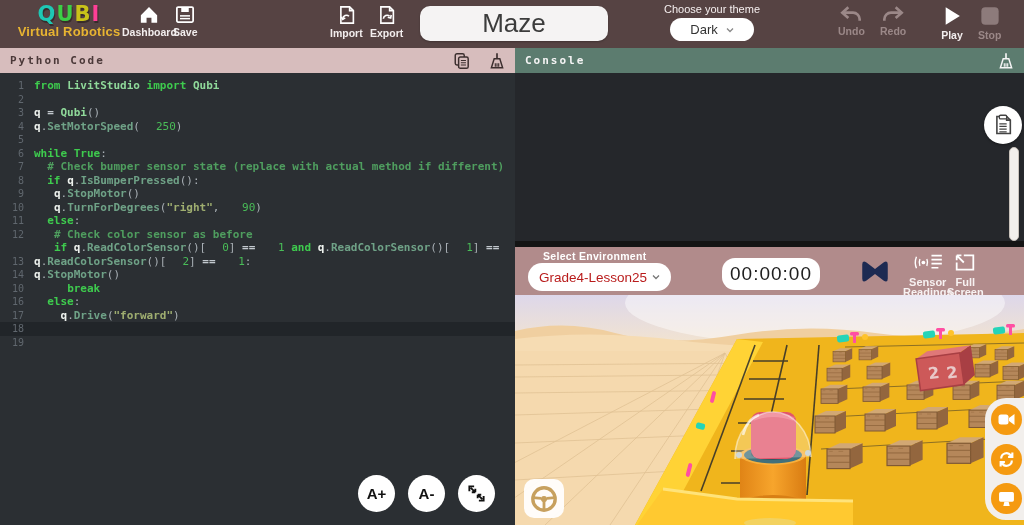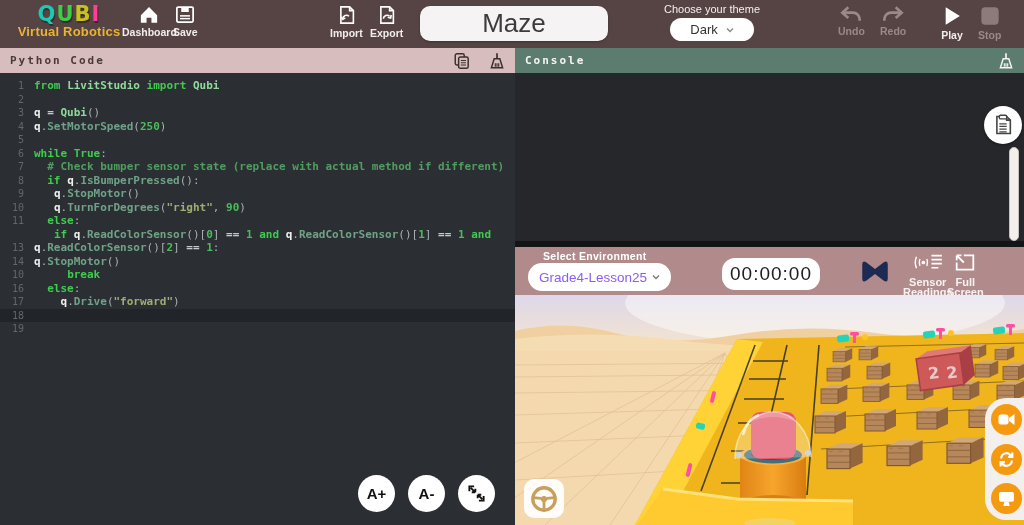--- a/index.html
+++ b/index.html
@@ -31,41 +31,41 @@
 
   .code-editor { position:relative; width:515px; height:452px; overflow:hidden; font-family:"DejaVu Sans Mono", monospace; font-size:11px; line-height:13.5px; padding-top:6px; }
   .code-row { display:flex; white-space:pre; height:13.5px; }
   .code-row.active { background:#212529; }
   .gutter { width:24px; text-align:right; color:#60676e; flex:none; margin-right:10px; font-size:10px; }
   .code-text { white-space:pre; }
   .tk-kw  { color:#3ecb4e; font-weight:bold; }
   .tk-cls { color:#8fd99a; font-weight:bold; }
   .tk-var { color:#eef2ee; font-weight:bold; }
   .tk-fn  { color:#6fa287; font-weight:bold; }
-  .tk-num { color:#49bd58; font-weight:bold; }
+  .tk-num { color:#49bd58; font-weight:normal;margin-left:16px; }
   .tk-str { color:#9fae70; font-weight:bold; }
   .tk-cmt { color:#4f9e5f; font-weight:bold; }
   .tk-pun { color:#a9b0b6; }
   .tk-op  { color:#c3c9cf; font-weight:bold; }
   .tk-pln { color:#d8dcdf; }
 
   .editor-fabs { position:absolute; left:358px; top:427px; display:flex; gap:13px; }
   .fab { width:37px; height:37px; border-radius:50%; background:#fff; color:#111; display:flex; align-items:center; justify-content:center; font-weight:bold; font-size:15px; cursor:pointer; font-family:"Liberation Sans", sans-serif; }
 
   .right-col { position:absolute; left:515px; top:48px; width:509px; height:477px; background:#161616; }
   .console-header { background:#5c7c6f; color:#f4f4f4; }
   .console-header .hdr-icons { margin-left:auto; }
   .console-body { position:relative; width:509px; height:168px; background:#25272b; }
   .doc-fab { position:absolute; left:469px; top:33px; width:38px; height:38px; border-radius:50%; background:#fff; display:flex; align-items:center; justify-content:center; cursor:pointer; box-shadow:0 1px 3px rgba(0,0,0,.4); }
   .console-scrollbar { position:absolute; left:494px; top:74px; width:10px; height:94px; background:#f2efec; border-radius:5px; border:1px solid #c9c2bb; cursor:grab; }
   .black-gap { width:509px; height:6px; background:#141414; }
 
   .sim-header { position:relative; width:509px; height:48px; background:#b18b8b; color:#fff; }
   .env-label { position:absolute; left:28px; top:3px; font-size:10.5px; font-weight:bold; letter-spacing:.3px; }
-  .env-select { position:absolute; left:13px; top:16px; width:143px; height:28px; background:#fff; border-radius:14px; display:flex; align-items:center; justify-content:center; gap:5px; font-size:13.5px; color:#8b5cf6; cursor:pointer; }
+  .env-select { position:absolute; left:13px; top:16px; width:143px; height:28px; background:#fff; border-radius:14px; display:flex; align-items:center; justify-content:center; gap:5px; font-size:13.5px; color:#b91c1c; cursor:pointer; }
   .timer { position:absolute; left:207px; top:11px; width:98px; height:32px; background:#fff; border-radius:13px; display:flex; align-items:center; justify-content:center; font-size:19px; color:#1e1e1e; letter-spacing:1px; font-family:"Liberation Sans", sans-serif; }
   .bow { position:absolute; left:343px; top:11px; }
   .sim-tool { position:absolute; top:6px; display:flex; flex-direction:column; align-items:center; cursor:pointer; }
   .sim-tool .lbl { font-size:11px; font-weight:bold; line-height:9.5px; text-align:center; margin-top:2px; color:#f7f1f1; }
   .sensor-tool { left:388px; }
   .fullscreen-tool { left:432px; }
 
   .sim-view { position:relative; width:509px; height:230px; overflow:hidden; background:#f5d9ae; cursor:grab; }
   .sim-view svg.scene { position:absolute; left:0; top:0; }
   .wheel-btn { position:absolute; left:9px; top:184px; width:40px; height:39px; background:rgba(255,255,255,.92); border-radius:10px; display:flex; align-items:center; justify-content:center; cursor:pointer; }
@@ -205,20 +205,21 @@
         <div class="code-row"><span class="gutter">2</span><span class="code-text"></span></div>
         <div class="code-row"><span class="gutter">3</span><span class="code-text"><span class="tk-var">q</span><span class="tk-op"> = </span><span class="tk-cls">Qubi</span><span class="tk-pun">()</span></span></div>
         <div class="code-row"><span class="gutter">4</span><span class="code-text"><span class="tk-var">q</span><span class="tk-pun">.</span><span class="tk-fn">SetMotorSpeed</span><span class="tk-pun">(</span><span class="tk-num">250</span><span class="tk-pun">)</span></span></div>
         <div class="code-row"><span class="gutter">5</span><span class="code-text"></span></div>
         <div class="code-row"><span class="gutter">6</span><span class="code-text"><span class="tk-kw">while</span><span class="tk-pln"> </span><span class="tk-kw">True</span><span class="tk-pun">:</span></span></div>
         <div class="code-row"><span class="gutter">7</span><span class="code-text"><span class="tk-pln">  </span><span class="tk-cmt"># Check bumper sensor state (replace with actual method if different)</span></span></div>
         <div class="code-row"><span class="gutter">8</span><span class="code-text"><span class="tk-pln">  </span><span class="tk-kw">if</span><span class="tk-pln"> </span><span class="tk-var">q</span><span class="tk-pun">.</span><span class="tk-fn">IsBumperPressed</span><span class="tk-pun">():</span></span></div>
         <div class="code-row"><span class="gutter">9</span><span class="code-text"><span class="tk-pln">   </span><span class="tk-var">q</span><span class="tk-pun">.</span><span class="tk-fn">StopMotor</span><span class="tk-pun">()</span></span></div>
         <div class="code-row"><span class="gutter">10</span><span class="code-text"><span class="tk-pln">   </span><span class="tk-var">q</span><span class="tk-pun">.</span><span class="tk-fn">TurnForDegrees</span><span class="tk-pun">(</span><span class="tk-str">"right"</span><span class="tk-pun">, </span><span class="tk-num">90</span><span class="tk-pun">)</span></span></div>
         <div class="code-row"><span class="gutter">11</span><span class="code-text"><span class="tk-pln">  </span><span class="tk-kw">else</span><span class="tk-pun">:</span></span></div>
+        <div class="code-row"><span class="gutter">12</span><span class="code-text"><span class="tk-pln">   </span><span class="tk-cmt"># Check color sensor as before</span></span></div>
         <div class="code-row"><span class="gutter"></span><span class="code-text"><span class="tk-pln">   </span><span class="tk-kw">if</span><span class="tk-pln"> </span><span class="tk-var">q</span><span class="tk-pun">.</span><span class="tk-fn">ReadColorSensor</span><span class="tk-pun">()[</span><span class="tk-num">0</span><span class="tk-pun">]</span><span class="tk-op"> == </span><span class="tk-num">1</span><span class="tk-pln"> </span><span class="tk-kw">and</span><span class="tk-pln"> </span><span class="tk-var">q</span><span class="tk-pun">.</span><span class="tk-fn">ReadColorSensor</span><span class="tk-pun">()[</span><span class="tk-num">1</span><span class="tk-pun">]</span><span class="tk-op"> == </span><span class="tk-num">1</span><span class="tk-pln"> </span><span class="tk-kw">and</span></span></div>
         <div class="code-row"><span class="gutter">13</span><span class="code-text"><span class="tk-var">q</span><span class="tk-pun">.</span><span class="tk-fn">ReadColorSensor</span><span class="tk-pun">()[</span><span class="tk-num">2</span><span class="tk-pun">]</span><span class="tk-op"> == </span><span class="tk-num">1</span><span class="tk-pun">:</span></span></div>
         <div class="code-row"><span class="gutter">14</span><span class="code-text"><span class="tk-var">q</span><span class="tk-pun">.</span><span class="tk-fn">StopMotor</span><span class="tk-pun">()</span></span></div>
         <div class="code-row"><span class="gutter">10</span><span class="code-text"><span class="tk-pln">     </span><span class="tk-kw">break</span></span></div>
         <div class="code-row"><span class="gutter">16</span><span class="code-text"><span class="tk-pln">  </span><span class="tk-kw">else</span><span class="tk-pun">:</span></span></div>
         <div class="code-row"><span class="gutter">17</span><span class="code-text"><span class="tk-pln">    </span><span class="tk-var">q</span><span class="tk-pun">.</span><span class="tk-fn">Drive</span><span class="tk-pun">(</span><span class="tk-str">"forward"</span><span class="tk-pun">)</span></span></div>
         <div class="code-row active"><span class="gutter">18</span><span class="code-text"></span></div>
         <div class="code-row"><span class="gutter">19</span><span class="code-text"></span></div>
       </div>
 

